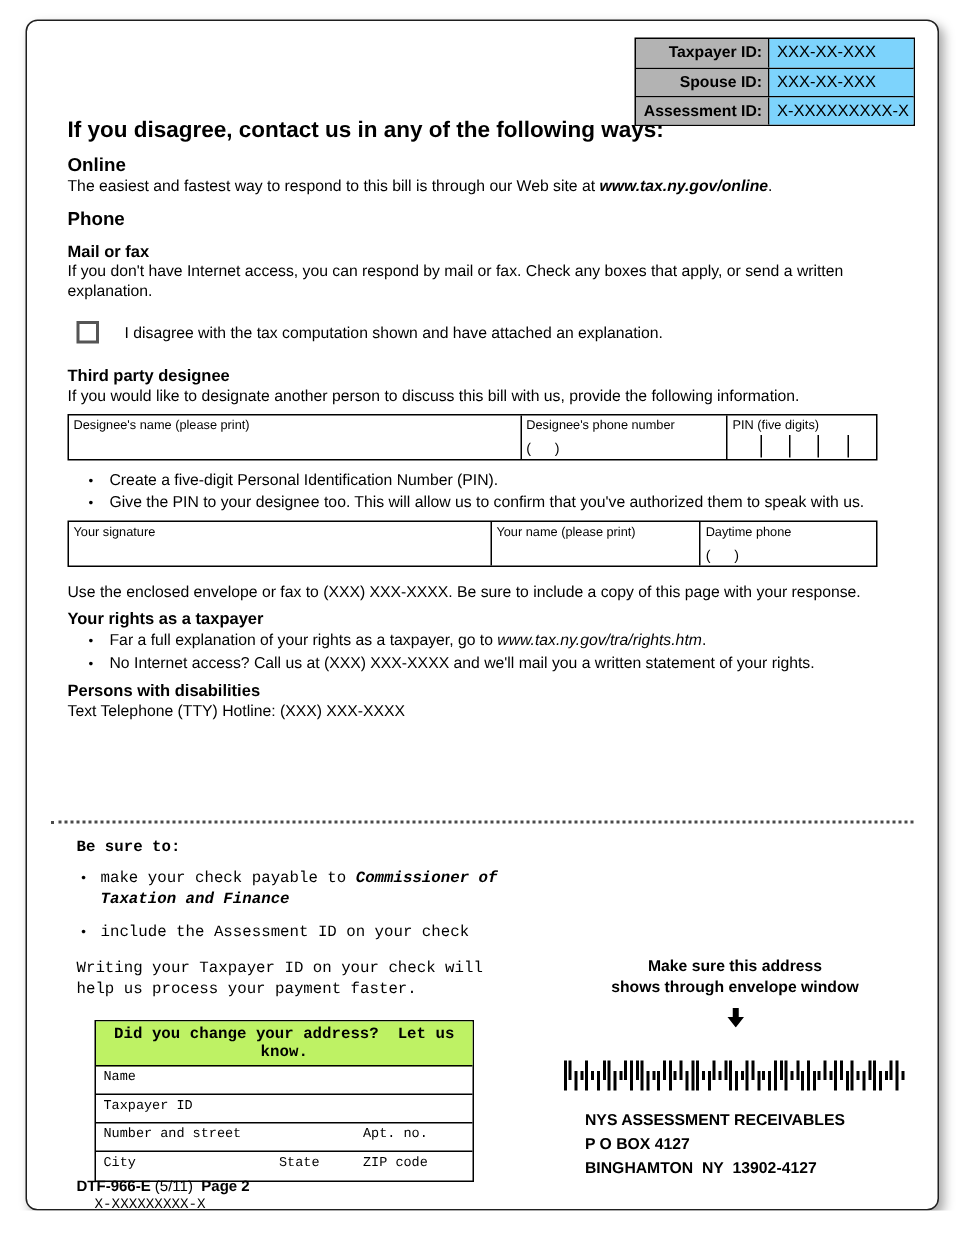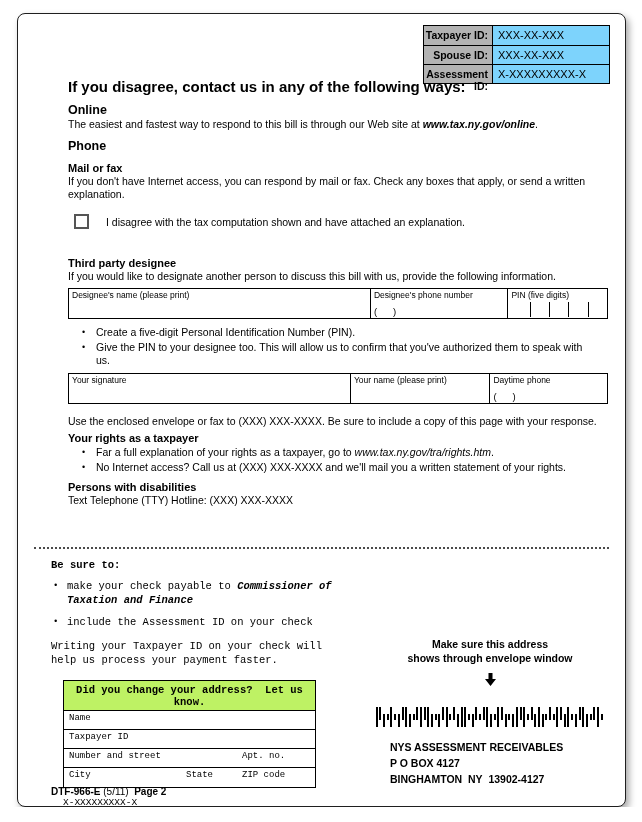--- a/index.html
+++ b/index.html
@@ -12,34 +12,34 @@
   .page {
     position: relative;
     width: 609px;
     height: 794px;
     margin: 13px 0 0 17px;
     background: #fff;
     border: 1.5px solid #1f1f1f;
     border-radius: 8px;
     box-shadow: 3px 4px 7px rgba(0,0,0,0.35);
   }
-  .content { padding: 0 26px 0 50px; }
+  .content { padding: 0 26px 0 27px; }
 
   
   .id-panel {
     position: absolute;
     top: 11px;
     right: 15px;
     width: 187px;
     border: 1.5px solid #000;
   }
   .id-row { display: flex; border-top: 1px solid #000; height: 19px; }
   .id-row:first-child { border-top: none; }
   .id-label {
-    width: 69px;
+    width: 89px;
     background: #b3b3b3;
     border-right: 1px solid #000;
     font-weight: bold;
     font-size: 10.5px;
     text-align: right;
     padding: 3px 4px 0 0;
   }
   .id-value { flex: 1; font-size: 11px; padding: 3px 0 0 5px; background: #7dd3fc; }
 
   
@@ -136,21 +136,21 @@
     <div class="h2">Phone</div>
 
     <div class="h3">Mail or fax</div>
     <p class="body-text">If you don't have Internet access, you can respond by mail or fax.  Check any boxes that apply, or send a written explanation.</p>
 
     <div class="checkbox-row">
       <div class="checkbox"></div>
       <div class="checkbox-label">I disagree with the tax computation shown and have attached an explanation.</div>
     </div>
 
-    <div class="h3" style="margin-top:28px">Third party designee</div>
+    <div class="h3" style="margin-top:16px">Third party designee</div>
     <p class="body-text">If you would like to designate another person to discuss this bill with us, provide the following information.</p>
 
     <div class="form-table">
       <div class="ft-cell" style="width:302px">
         <span>Designee's name </span><span class="ft-note">(please print)</span>
       </div>
       <div class="ft-cell" style="width:138px">
         <span>Designee's phone number</span>
         <span class="ft-prefill">(&nbsp;&nbsp;&nbsp;&nbsp;&nbsp;&nbsp;)</span>
       </div>

